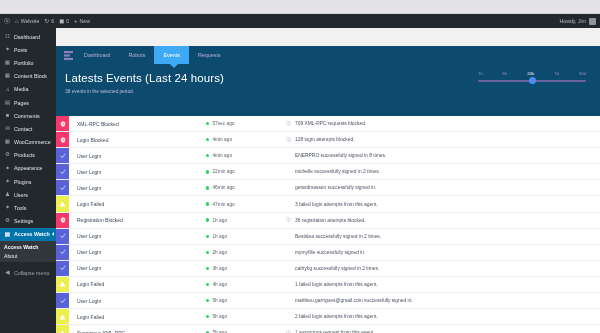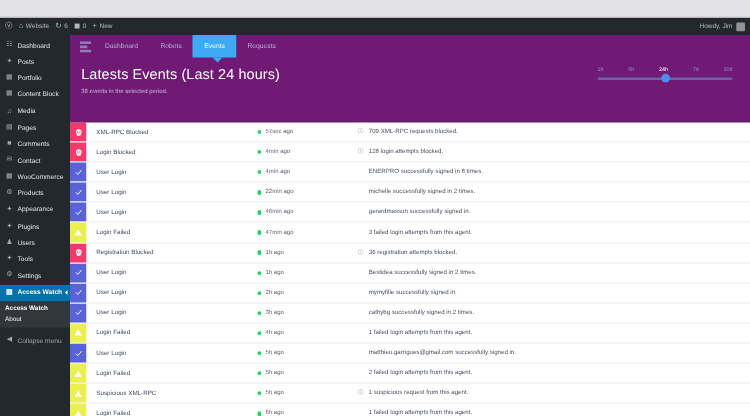--- a/index.html
+++ b/index.html
@@ -66,21 +66,21 @@
   }
   .sub-item.sel { color: #fff; font-weight: bold; }
   .collapse {
     display: flex; align-items: center; gap: 3px;
     padding-left: 4px; height: 13px; font-size: 5.3px; color: #a0a5aa;
     margin-top: 4px;
   }
 
   
   .main { flex: 1; background: #f1f1f1; position: relative; overflow: hidden; }
-  .hero { background: #701a75; position: relative; }
+  .hero { background: #0c4a6e; position: relative; margin-top: 18px; }
   .tabs { display: flex; align-items: flex-end; height: 18px; padding-left: 6px; gap: 0; }
   .tab-logo {
     width: 13px; height: 18px; display: flex; align-items: center;
     justify-content: center;
   }
   .tab {
     font-size: 5.4px; color: #b9aed4; padding: 0 9px;
     height: 18px; line-height: 18px; white-space: nowrap; position: relative;
   }
   .tab.active { background: #3ea9f5; color: #fff; }

